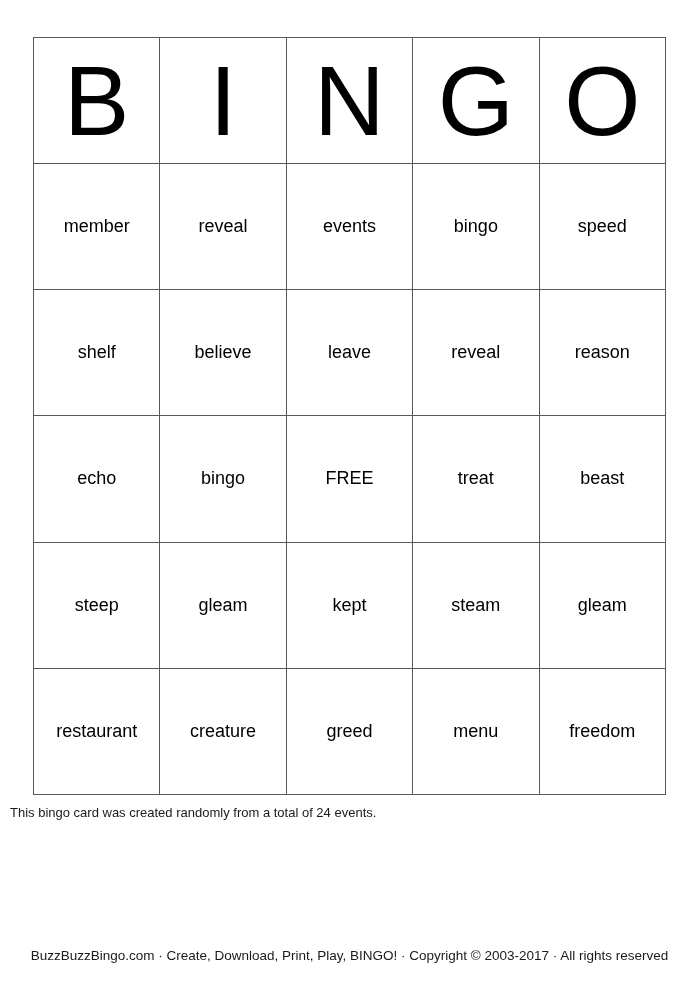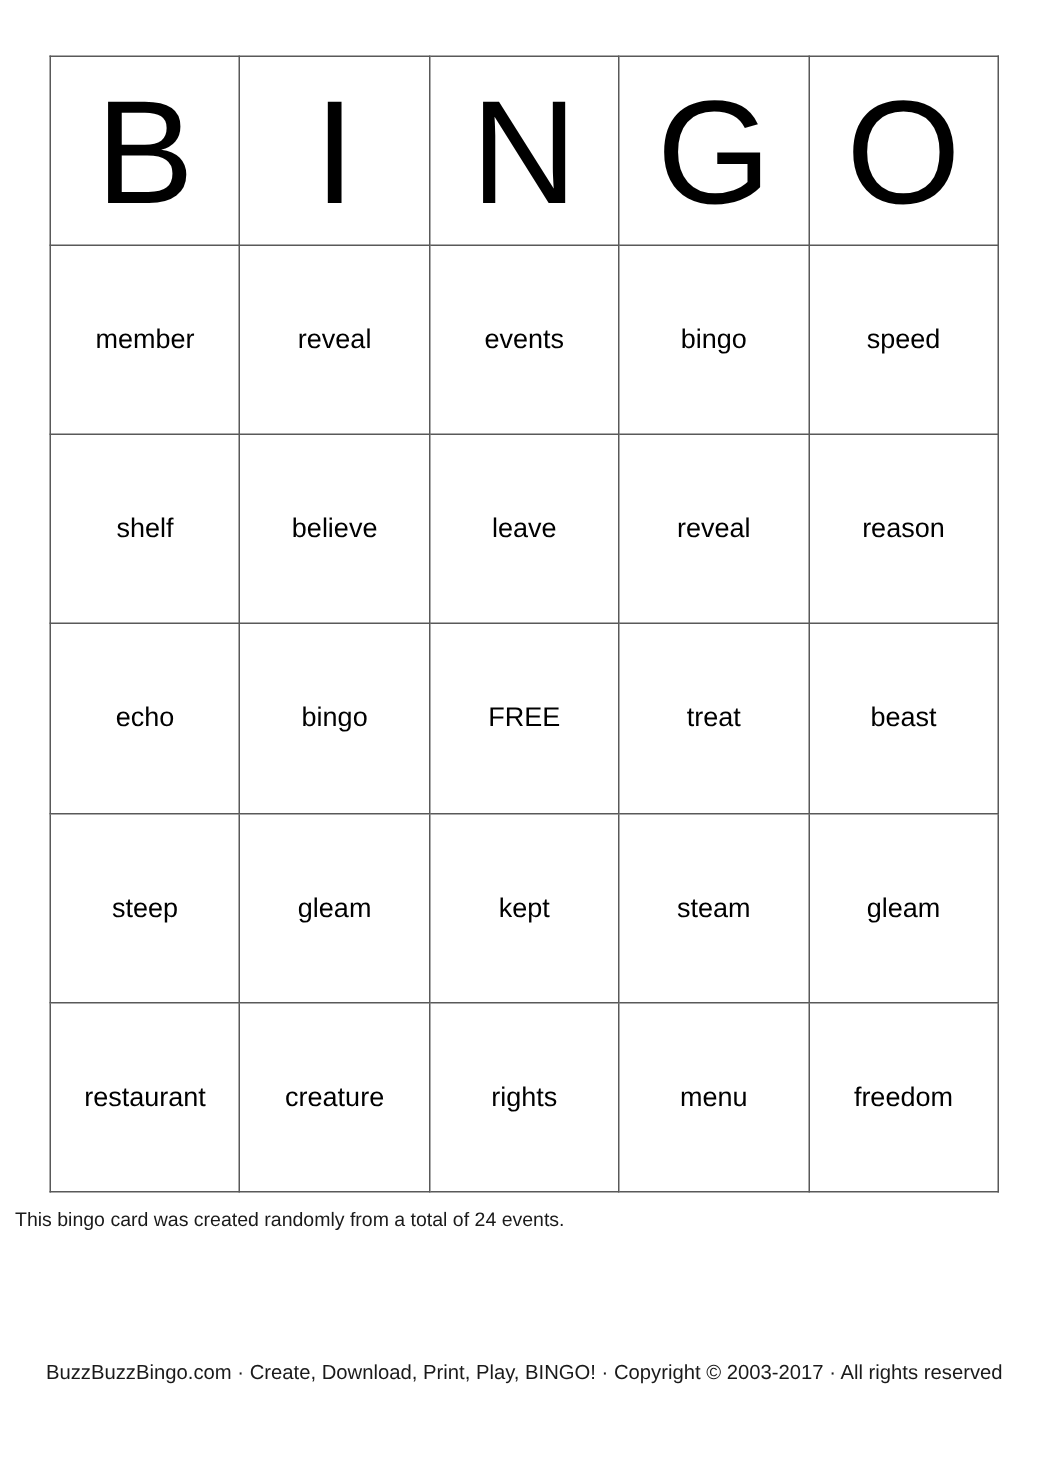--- a/index.html
+++ b/index.html
@@ -51,21 +51,21 @@
     left: 10px;
     top: 805px;
     width: 680px;
     font-size: 13px;
     line-height: 15.5px;
     color: #1a1a1a;
   }
   .footer {
     position: absolute;
     left: 0;
-    top: 907px;
+    top: 948px;
     width: 699px;
     text-align: center;
     font-size: 13.5px;
     color: #1a1a1a;
   }
 </style>
 </head>
 <body>
 
 <div class="page">
@@ -103,21 +103,21 @@
     <tr class="word-row">
       <td>steep</td>
       <td>gleam</td>
       <td>kept</td>
       <td>steam</td>
       <td>gleam</td>
     </tr>
     <tr class="word-row">
       <td>restaurant</td>
       <td>creature</td>
-      <td>rights</td>
+      <td>greed</td>
       <td>menu</td>
       <td>freedom</td>
     </tr>
   </tbody>
     </table>
 
   <div class="notes">
     <div>This bingo card was created randomly from a total of 24 events.</div>
   </div>
 

